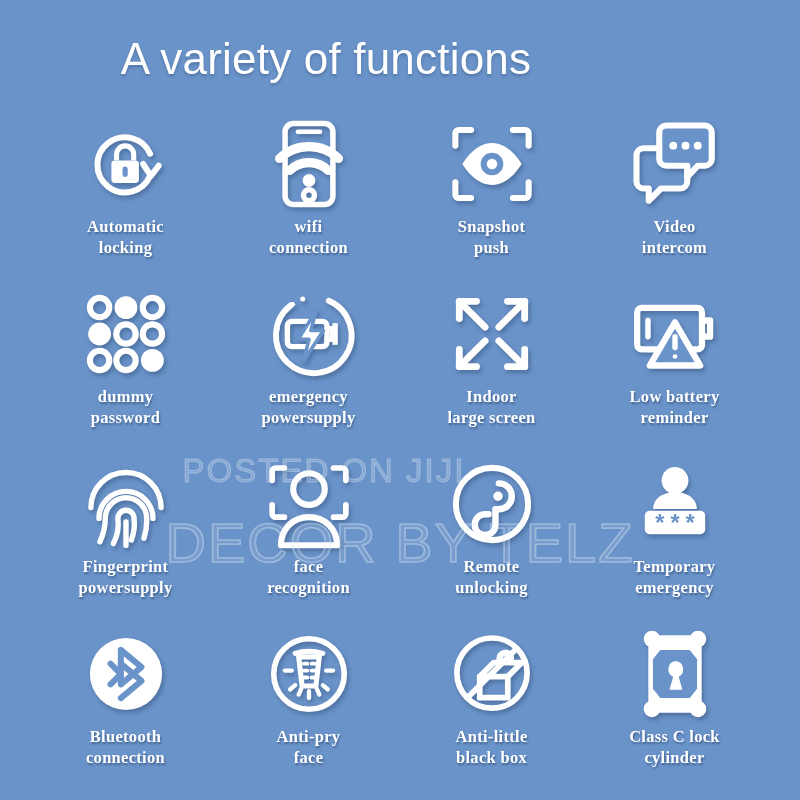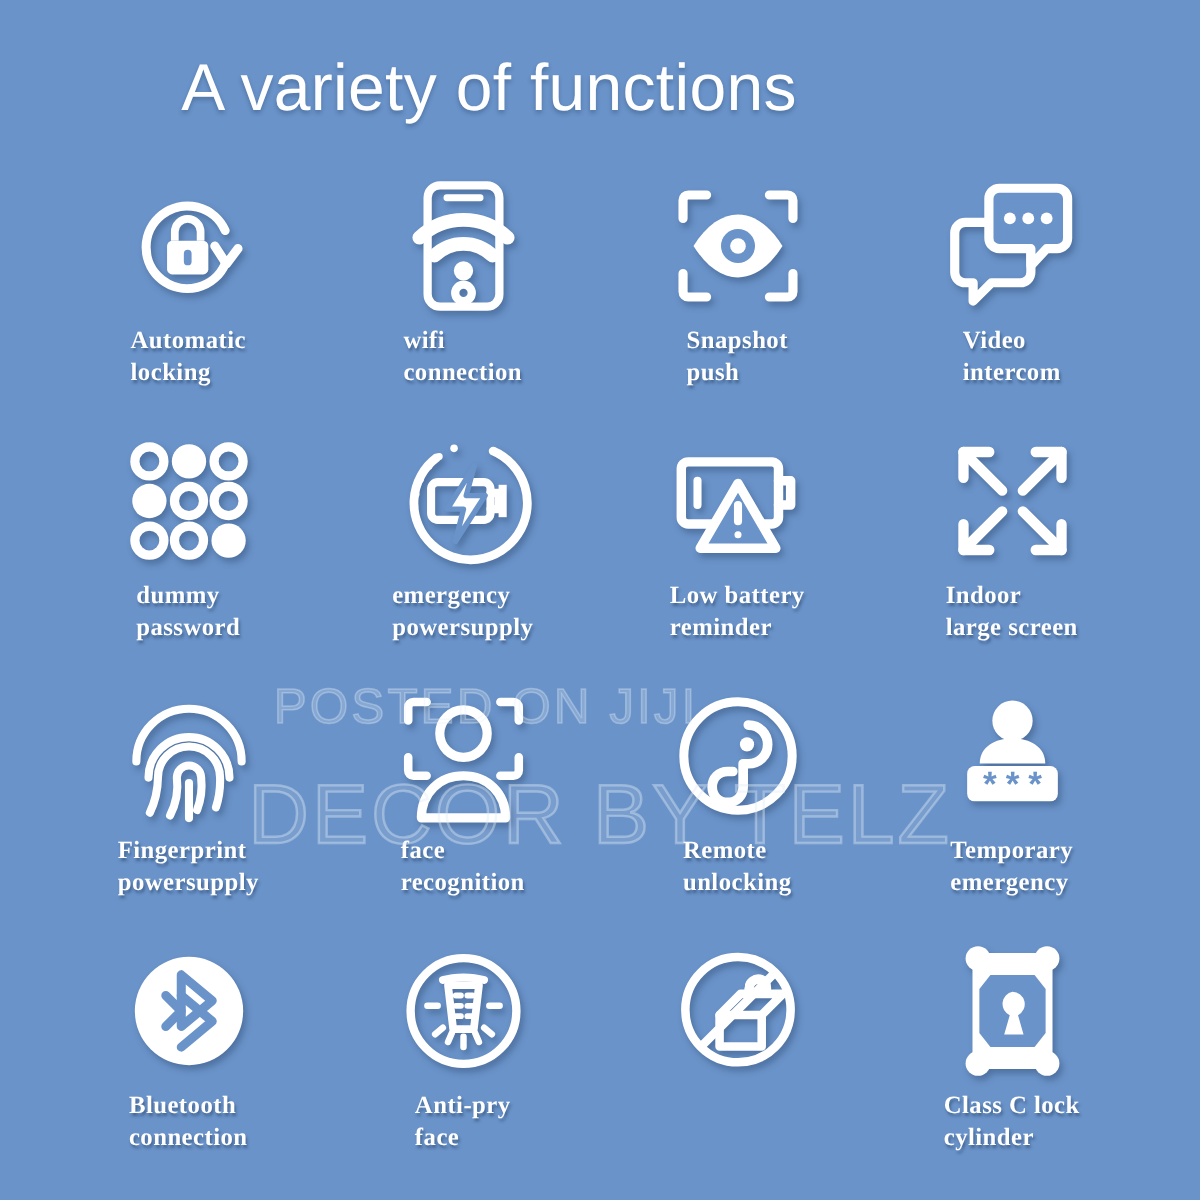--- a/index.html
+++ b/index.html
@@ -27,21 +27,21 @@
     position:relative;display:flex;flex-direction:column;
     align-items:center;justify-content:flex-start;
   }
   .ico{
     width:92px;height:92px;position:relative;
     display:flex;align-items:center;justify-content:center;
     filter:drop-shadow(2px 3px 2px rgba(20,45,80,.33));
   }
   .ico svg{display:block;overflow:visible;}
   .lbl{
-    margin-top:6px;color:#ffffff;
+    margin-top:6px;text-align:center;color:#ffffff;
     font-family:"Liberation Serif",serif;
     font-weight:700;font-size:16.5px;line-height:1.28;
     letter-spacing:.3px;
     text-shadow:1px 2px 2px rgba(18,42,75,.45);
     white-space:pre-line;
   }
 
   
   .wm{position:absolute;pointer-events:none;font-family:"Liberation Sans",sans-serif;}
   .wm1{
@@ -155,48 +155,48 @@
           <rect x="76" y="38" width="6" height="24" fill="#fff" stroke="none"></rect>
           <path d="M58 24 38 56h12l-6 24 22-34H52z" fill="#fff" stroke="#6a93c9" stroke-width="4" stroke-linejoin="round"></path>
         </svg>
       </div>
       <div class="lbl">emergency
 powersupply</div>
     </div>
 
     <div class="cell">
       <div class="ico">
-        <svg width="90" height="74" viewBox="0 0 100 82" fill="none" stroke="#fff" stroke-width="7" stroke-linejoin="round" stroke-linecap="round">
-          <rect x="8" y="12" width="72" height="46" rx="5"></rect>
-          <path d="M80 26h9v18h-9"></path>
-          <path d="M20 26v18" stroke-width="6"></path>
-          <path d="M50 28 78 76H22z" fill="#6a93c9"></path>
-          <path d="M50 44v12" stroke-width="6"></path>
-          <circle cx="50" cy="66" r="2.6" fill="#fff" stroke="none"></circle>
-        </svg>
-      </div>
-      <div class="lbl">Low battery
-reminder</div>
-    </div>
-
-    <div class="cell">
-      <div class="ico">
         <svg width="86" height="86" viewBox="0 0 100 100" fill="none" stroke="#fff" stroke-width="8" stroke-linecap="round" stroke-linejoin="round">
           <path d="M42 42 12 12"></path>
             <path d="M12 32V12h20"></path>
           <path d="M58 42 88 12"></path>
             <path d="M68 12h20v20"></path>
           <path d="M42 58 12 88"></path>
             <path d="M12 68v20h20"></path>
           <path d="M58 58 88 88"></path>
             <path d="M88 68v20H68"></path>
         </svg>
       </div>
       <div class="lbl">Indoor
 large screen</div>
+    </div>
+
+    <div class="cell">
+      <div class="ico">
+        <svg width="90" height="74" viewBox="0 0 100 82" fill="none" stroke="#fff" stroke-width="7" stroke-linejoin="round" stroke-linecap="round">
+          <rect x="8" y="12" width="72" height="46" rx="5"></rect>
+          <path d="M80 26h9v18h-9"></path>
+          <path d="M20 26v18" stroke-width="6"></path>
+          <path d="M50 28 78 76H22z" fill="#6a93c9"></path>
+          <path d="M50 44v12" stroke-width="6"></path>
+          <circle cx="50" cy="66" r="2.6" fill="#fff" stroke="none"></circle>
+        </svg>
+      </div>
+      <div class="lbl">Low battery
+reminder</div>
     </div>
 
     <div class="cell">
       <div class="ico">
         <svg width="82" height="90" viewBox="0 0 90 100" fill="none" stroke="#fff" stroke-width="6" stroke-linecap="round">
           <path d="M6 54a39 39 0 0 1 78 0"></path>
           <path d="M15 66a30 30 0 0 1 60 0"></path>
           <path d="M16 92a62 62 0 0 0 6-26 23 23 0 0 1 46 0 64 64 0 0 1-3 22"></path>
           <path d="M31 94a48 48 0 0 0 5-28 9 9 0 0 1 18 0 52 52 0 0 1-3 24"></path>
           <path d="M45 96V70"></path>
@@ -295,20 +295,22 @@
     <div class="cell">
       <div class="ico">
         <svg width="88" height="86" viewBox="0 0 100 98" fill="none" stroke="#fff" stroke-width="6.5" stroke-linecap="round" stroke-linejoin="round">
           <circle cx="50" cy="48" r="40"></circle>
           <path d="M22 76 78 20"></path>
           <path d="M36 52h32v24H36z"></path>
           <path d="M36 52 52 36h32L68 52"></path>
           <path d="M58 34c0-6 5-10 9-8s3 9-3 9-7-6-3-9 11-2 11 6"></path>
         </svg>
       </div>
+      <div class="lbl">Anti-little
+black box</div>
     </div>
 
     <div class="cell">
       <div class="ico">
         <svg width="72" height="92" viewBox="0 0 76 100" fill="#fff" stroke="none">
           <circle cx="13" cy="12" r="9"></circle>
             <circle cx="63" cy="12" r="9"></circle>
           <circle cx="13" cy="88" r="9"></circle>
             <circle cx="63" cy="88" r="9"></circle>
           <rect x="9" y="8" width="58" height="84" rx="10"></rect>

